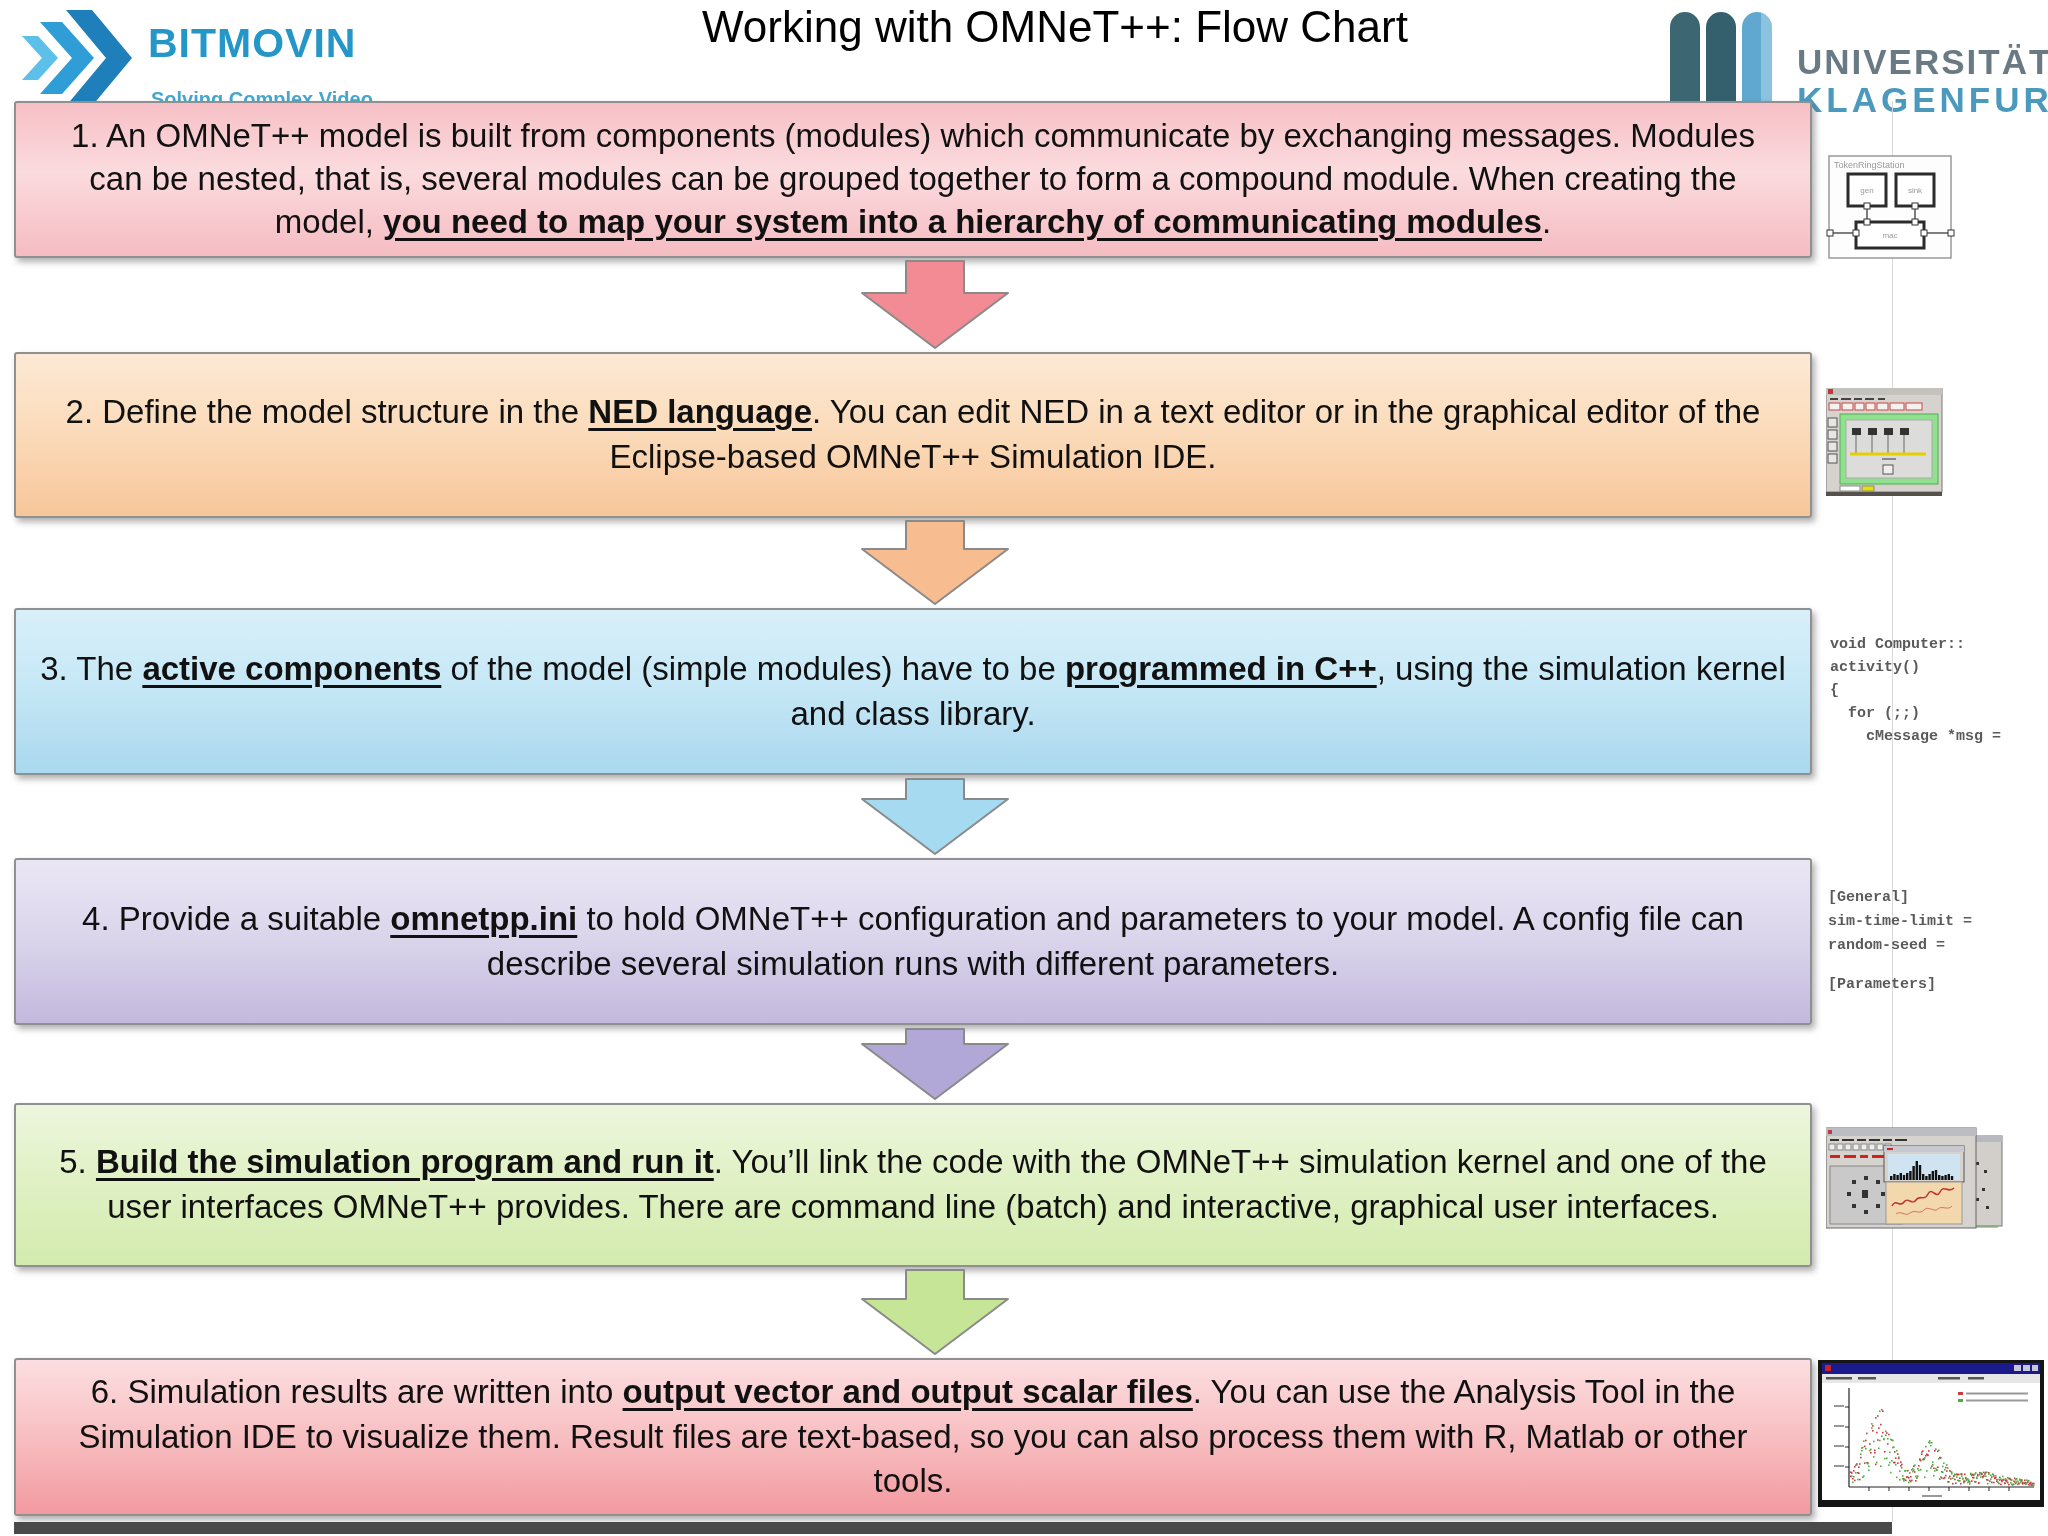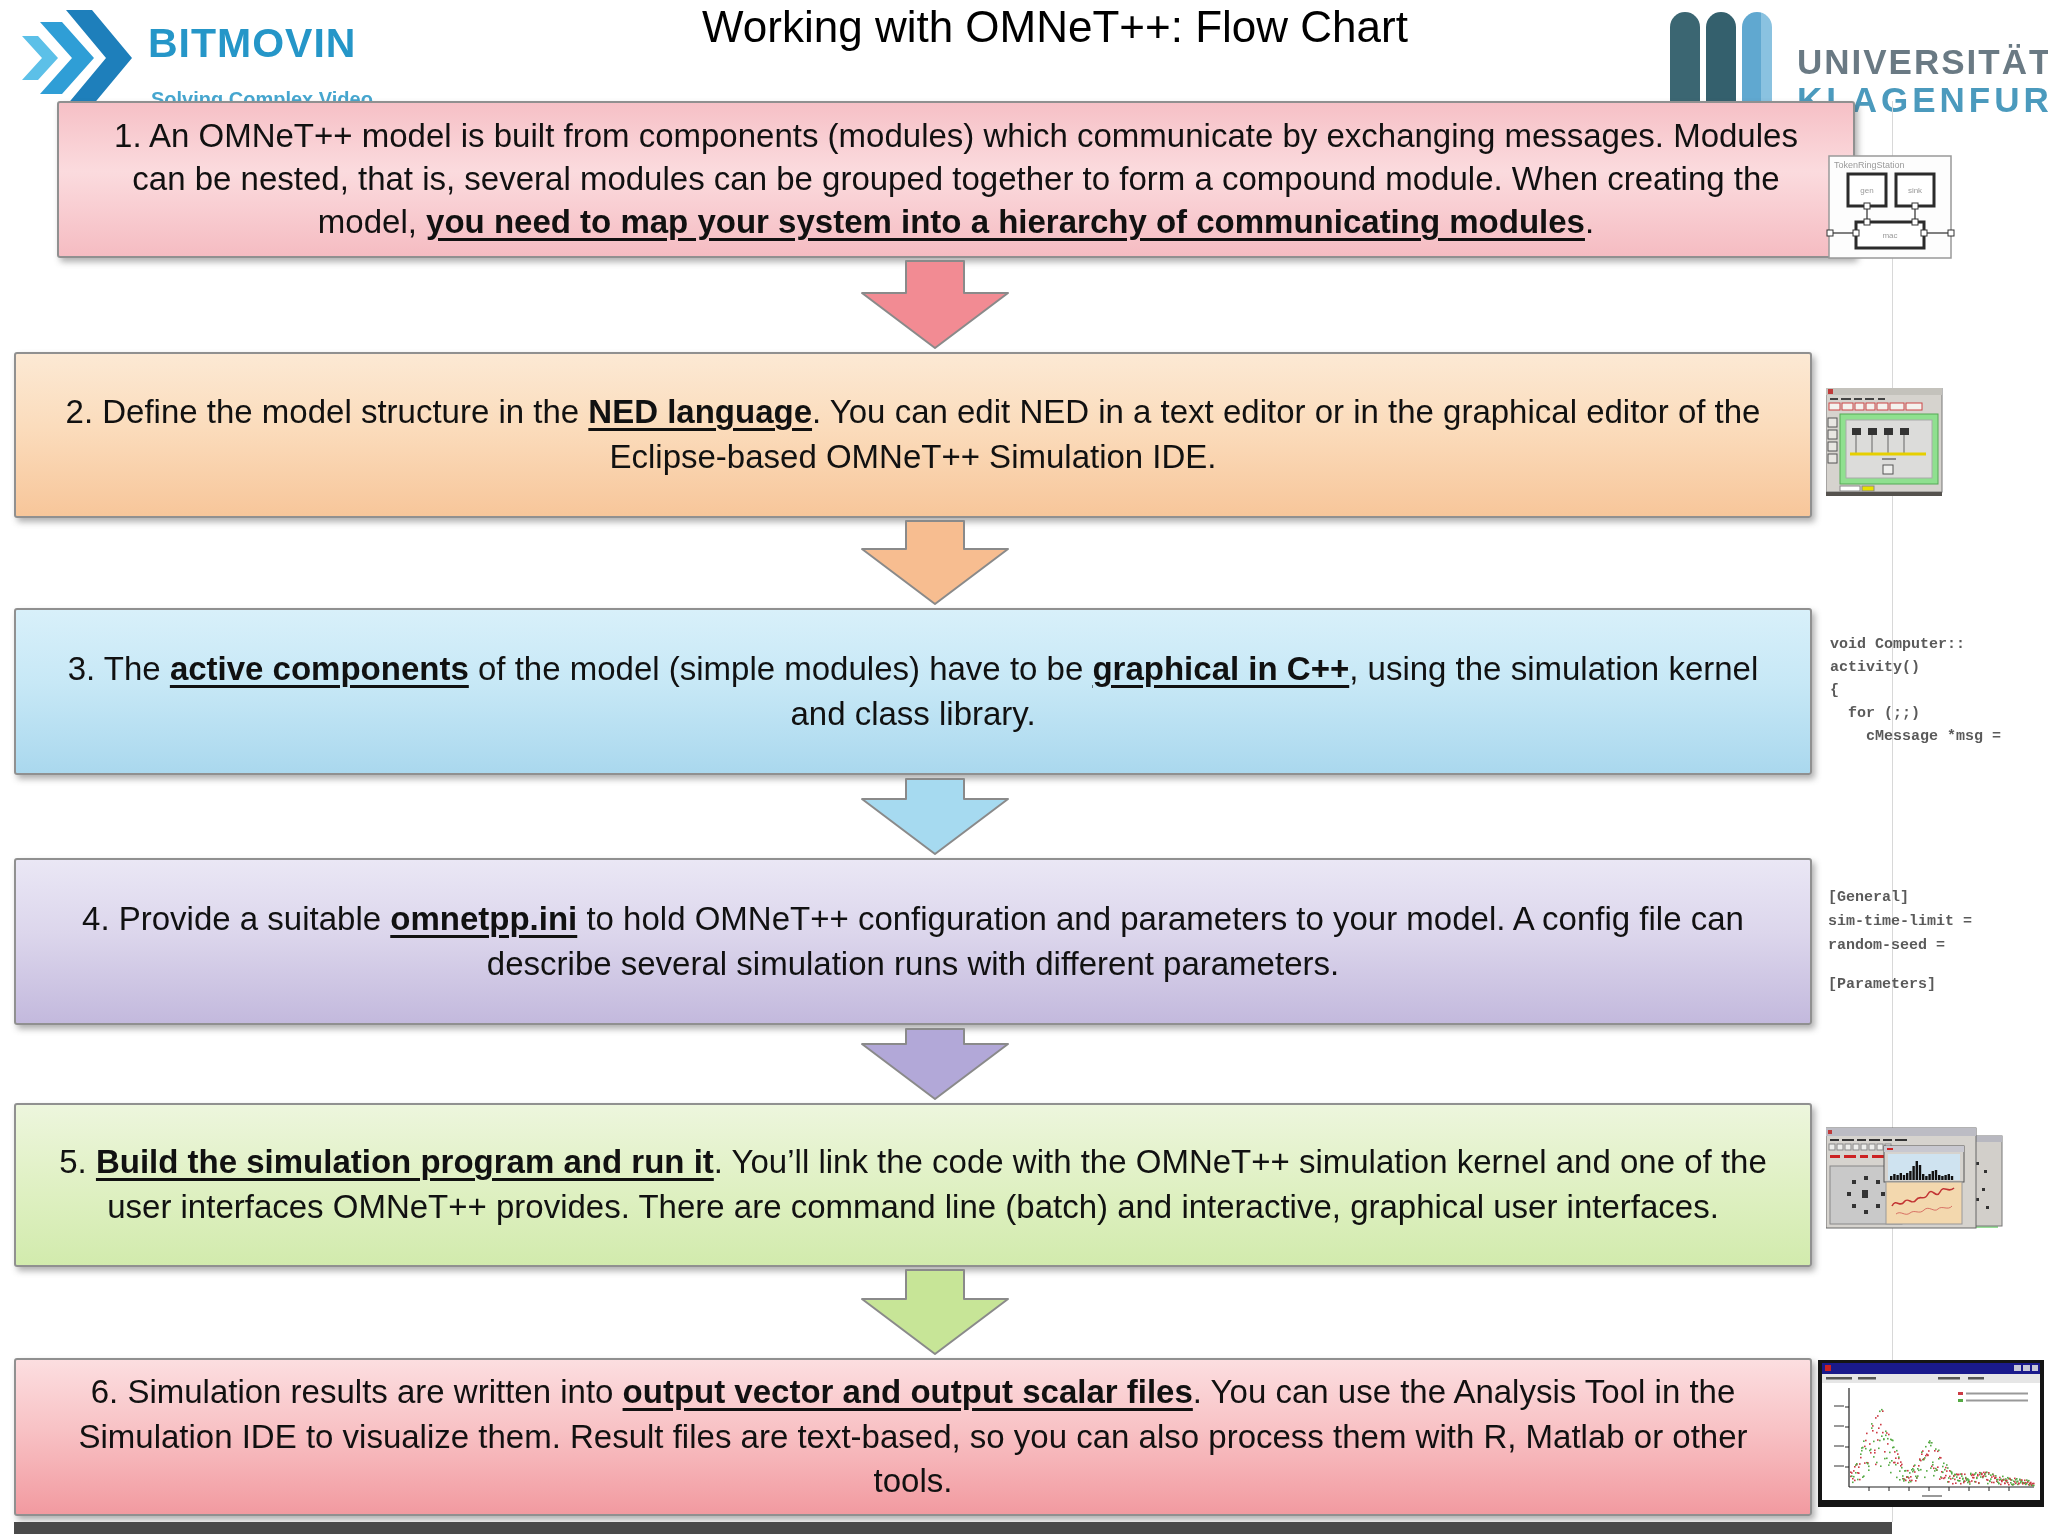--- a/index.html
+++ b/index.html
@@ -69,36 +69,36 @@
   <div class="uni-logo">
     <div class="uni-bar b1"></div>
     <div class="uni-bar b2"></div>
     <div class="uni-bar b3"></div>
     <div class="uni-t1">UNIVERSITÄT</div>
     <div class="uni-t2">KLAGENFURT</div>
   </div>
 
   <div class="slide-edge"></div>
 
-  <div class="stepbox" id="step1" style="background: linear-gradient(rgb(246, 192, 198) 0%, rgb(251, 219, 222) 45%, rgb(245, 188, 194) 100%); margin-left: 43px;">
+  <div class="stepbox" id="step1" style="background: linear-gradient(rgb(246, 192, 198) 0%, rgb(251, 219, 222) 45%, rgb(245, 188, 194) 100%);">
     <p class="step-text"><span>1. An OMNeT++ model is built from components (modules) which communicate by exchanging messages. Modules can be nested, that is, several modules can be grouped together to form a compound module. When creating the model, </span><span class="seg-bu">you need to map your system into a hierarchy of communicating modules</span><span>.</span></p>
   </div>
   <svg class="flow-arrow" style="top:260px" width="150" height="90" viewBox="0 0 150 90">
     <polygon class="arrow-poly" points="46,1 104,1 104,33 148,33 75,88 2,33 46,33" stroke="#8a8a8a" stroke-width="2" stroke-linejoin="round" fill="#f28b93"></polygon>
   </svg>
 
   <div class="stepbox" id="step2" style="background: linear-gradient(rgb(252, 233, 212) 0%, rgb(251, 220, 188) 45%, rgb(247, 198, 154) 100%);">
     <p class="step-text"><span>2. Define the model structure in the </span><span class="seg-bu">NED language</span><span>. You can edit NED in a text editor or in the graphical editor of the Eclipse-based OMNeT++ Simulation IDE.</span></p>
   </div>
   <svg class="flow-arrow" style="top:520px" width="150" height="86" viewBox="0 0 150 86">
     <polygon class="arrow-poly" points="46,1 104,1 104,29 148,29 75,84 2,29 46,29" stroke="#8a8a8a" stroke-width="2" stroke-linejoin="round" fill="#f7bd90"></polygon>
   </svg>
 
   <div class="stepbox" id="step3" style="background: linear-gradient(rgb(216, 240, 250) 0%, rgb(199, 232, 246) 45%, rgb(170, 216, 238) 100%);">
-    <p class="step-text"><span>3. The </span><span class="seg-bu">active components</span><span> of the model (simple modules) have to be </span><span class="seg-bu">graphical in C++</span><span>, using the simulation kernel and class library.</span></p>
+    <p class="step-text"><span>3. The </span><span class="seg-bu">active components</span><span> of the model (simple modules) have to be </span><span class="seg-bu">programmed in C++</span><span>, using the simulation kernel and class library.</span></p>
   </div>
   <svg class="flow-arrow" style="top:778px" width="150" height="78" viewBox="0 0 150 78">
     <polygon class="arrow-poly" points="46,1 104,1 104,21 148,21 75,76 2,21 46,21" stroke="#8a8a8a" stroke-width="2" stroke-linejoin="round" fill="#a6daf0"></polygon>
   </svg>
 
   <div class="stepbox" id="step4" style="background: linear-gradient(rgb(234, 231, 245) 0%, rgb(220, 214, 236) 45%, rgb(195, 185, 221) 100%);">
     <p class="step-text"><span>4. Provide a suitable </span><span class="seg-bu">omnetpp.ini</span><span> to hold OMNeT++ configuration and parameters to your model. A config file can describe several simulation runs with different parameters.</span></p>
   </div>
   <svg class="flow-arrow" style="top:1028px" width="150" height="73" viewBox="0 0 150 73">
     <polygon class="arrow-poly" points="46,1 104,1 104,16 148,16 75,71 2,16 46,16" stroke="#8a8a8a" stroke-width="2" stroke-linejoin="round" fill="#b2a8d8"></polygon>

